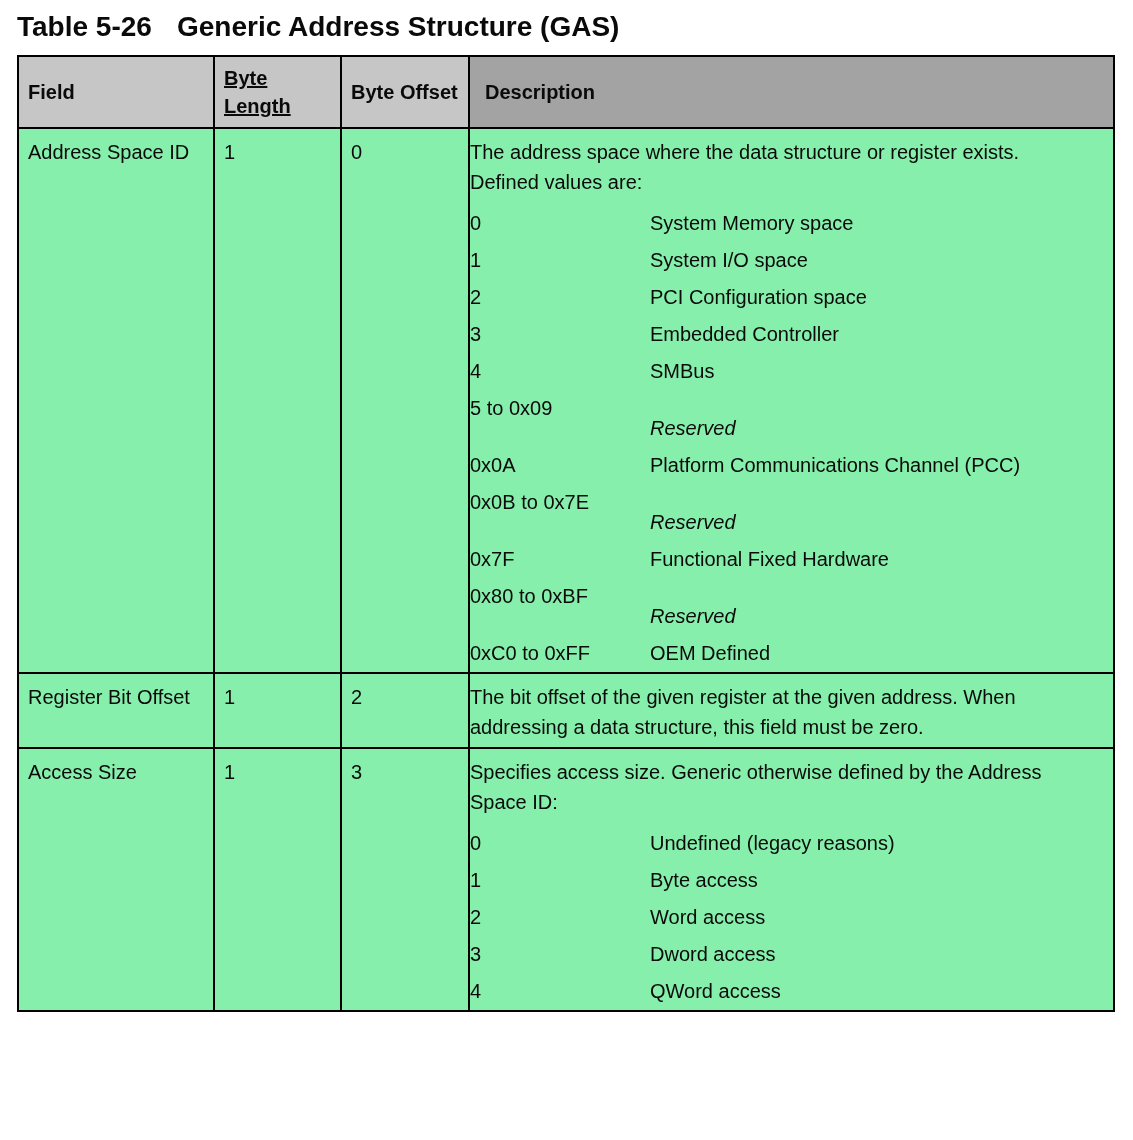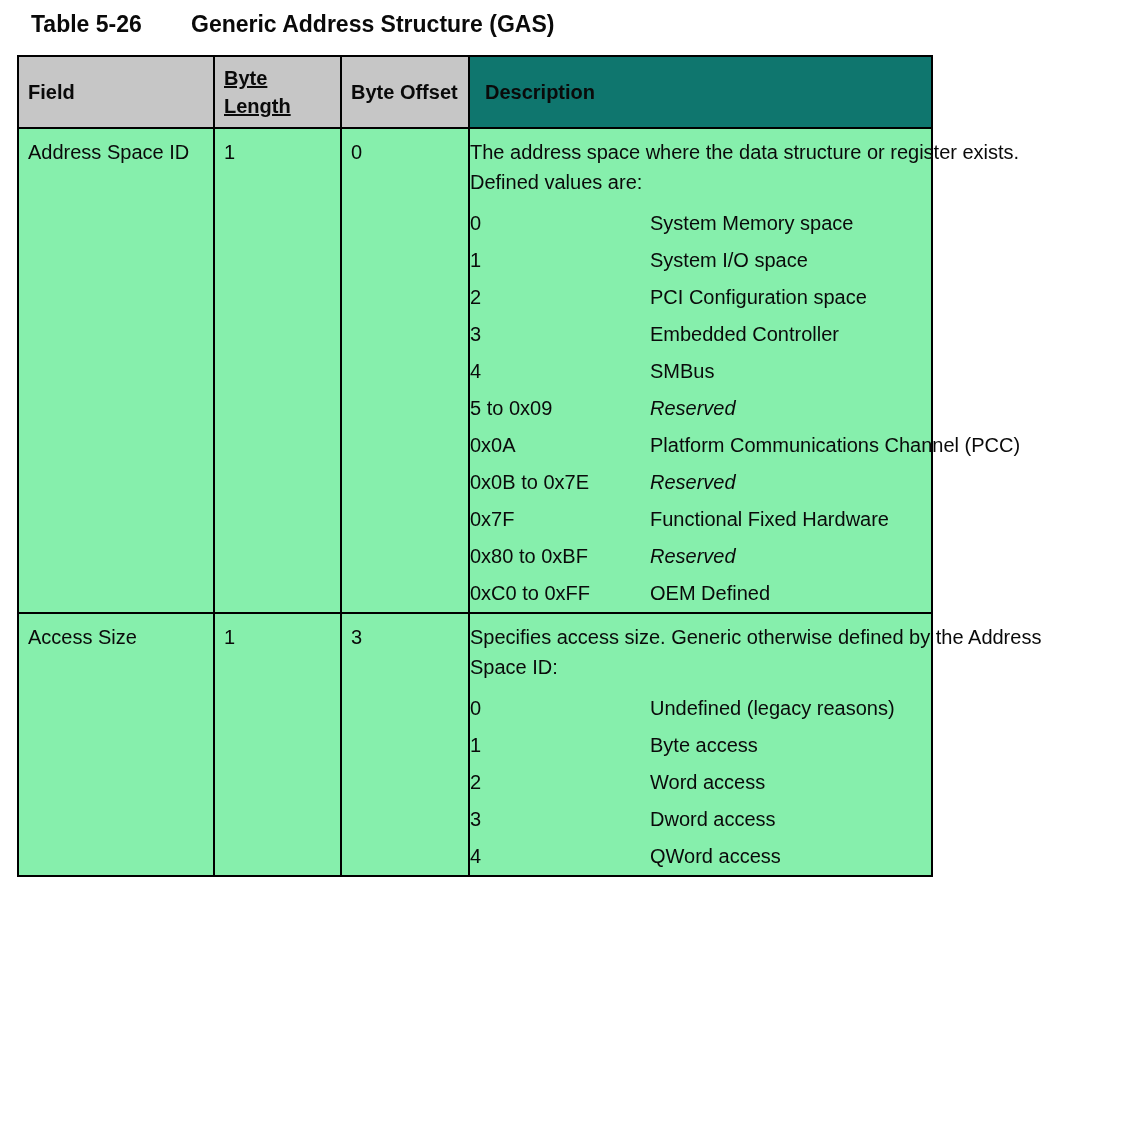--- a/index.html
+++ b/index.html
@@ -11,35 +11,35 @@
     position: relative;
     width: 1133px;
     height: 1140px;
     background: #ffffff;
     font-family: "Liberation Sans", sans-serif;
     color: #0a0a0a;
     overflow: hidden;
   }
   .table-title {
     position: absolute;
-    left: 31px;
+    left: 17px;
     top: 11px;
-    font-size: 23px;
+    font-size: 28px;
     font-weight: bold;
     white-space: nowrap;
   }
   .title-num {
     display: inline-block;
     width: 160px;
   }
   table.gas-table {
     position: absolute;
     left: 17px;
     top: 55px;
-    width: 916px;
+    width: 1098px;
     border-collapse: collapse;
     table-layout: fixed;
     border-radius: 15px;
   }
   .gas-table th, .gas-table td {
     border: 2px solid #000000;
   }
   .gas-table thead tr { height: 72px; }
   .gas-table th {
     background: #c6c6c6;
@@ -68,21 +68,21 @@
   .gas-table tbody tr:nth-child(5) { height: 104px; }
   .pline { line-height: 30px; white-space: nowrap; }
   .kvline {
     display: flex;
     line-height: 37px;
     white-space: nowrap;
   }
   .pline + .kvline { margin-top: 8px; }
   .kv-key { flex: 0 0 180px; }
   .gas-table tbody tr:nth-child(4) .kv-key { flex-basis: 88px; }
-  .kv-val.it { font-style: italic; }
+  .kv-val.it { font-style: italic; margin-top: 20px; }
   .watermark {
     position: absolute;
     left: 906px;
     top: 1062px;
     font-size: 40px;
     font-weight: bold;
     letter-spacing: 3px;
     color: rgba(236, 236, 236, 0.78);
     -webkit-text-stroke: 1.5px rgba(148, 148, 148, 0.85);
     text-shadow: 1px 1px 0 rgba(160,160,160,0.45);
@@ -98,21 +98,21 @@
   <div class="table-title">
     <span class="title-num">Table 5-26</span><span class="title-text">Generic Address Structure (GAS)</span>
   </div>
 
   <table class="gas-table">
     <thead>
       <tr>
         <th class="c-field" style="background: rgb(198, 198, 198);">Field</th>
         <th class="c-bl" style="background: rgb(198, 198, 198); text-decoration: underline;">Byte Length</th>
         <th class="c-bo" style="background: rgb(198, 198, 198);">Byte Offset</th>
-        <th class="c-desc" style="background: #0f766e; padding-left: 15px;">Description</th>
+        <th class="c-desc" style="background: #a3a3a3; padding-left: 15px;">Description</th>
       </tr>
     </thead>
     <tbody>
         <tr>
           <td>Address Space ID</td>
           <td>1</td>
           <td>0</td>
           <td class="desc">
             <div class="pline">The address space where the data structure or register exists.</div>
             <div class="pline">Defined values are:</div>
@@ -156,20 +156,29 @@
               <span class="kv-key">0x80 to 0xBF</span>
               <span class="kv-val it">Reserved</span>
             </div>
             <div class="kvline">
               <span class="kv-key">0xC0 to 0xFF</span>
               <span class="kv-val">OEM Defined</span>
             </div>
           </td>
         </tr>
         <tr>
+          <td>Register Bit Offset</td>
+          <td>1</td>
+          <td>2</td>
+          <td class="desc">
+            <div class="pline">The bit offset of the given register at the given address. When</div>
+            <div class="pline">addressing a data structure, this field must be zero.</div>
+          </td>
+        </tr>
+        <tr>
           <td>Access Size</td>
           <td>1</td>
           <td>3</td>
           <td class="desc">
             <div class="pline">Specifies access size. Generic otherwise defined by the Address</div>
             <div class="pline">Space ID:</div>
             <div class="kvline">
               <span class="kv-key">0</span>
               <span class="kv-val">Undefined (legacy reasons)</span>
             </div>

